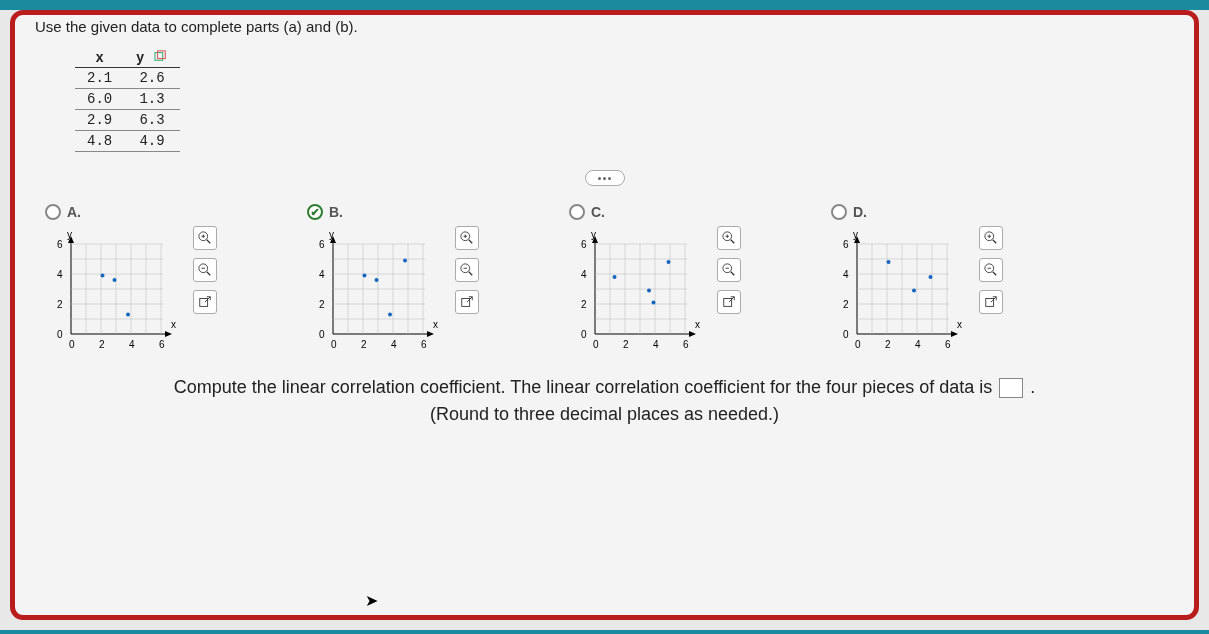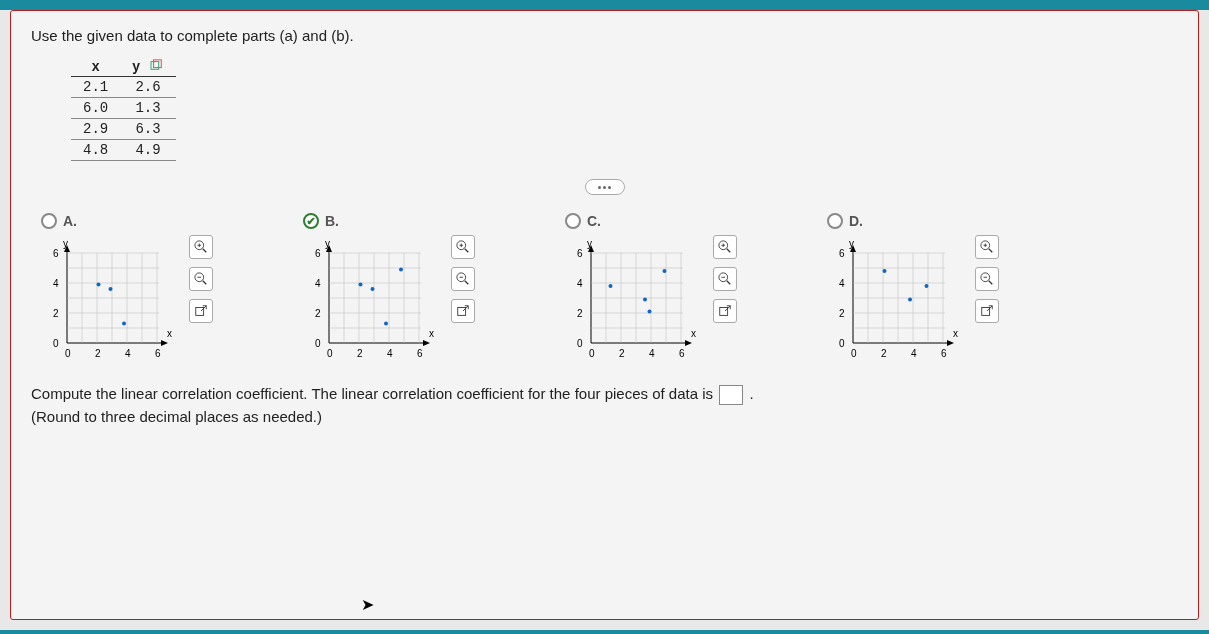--- a/index.html
+++ b/index.html
@@ -5,23 +5,23 @@
   * { box-sizing: border-box; margin: 0; padding: 0; }
   body {
     font-family: Arial, sans-serif;
     background: linear-gradient(to bottom, #1a8a9e 0%, #1a8a9e 10px, #e8e8e8 10px);
     padding: 10px;
     font-size: 14px;
     color: #222;
   }
   .panel {
     background: #f4f4f4;
-    border: 1px solid #b91c1c;
-    border-radius: 3px;
-    padding: 16px 20px;
+    border: 5px solid #b91c1c;
+    border-radius: 13px;
+    padding: 3px 20px;
     min-height: 610px;
     position: relative;
   }
   .question-text { margin-bottom: 12px; font-size: 15px; }
   .data-table { margin-left: 40px; border-collapse: collapse; font-size: 14px; }
   .data-table th, .data-table td { padding: 2px 12px; text-align: center; }
   .data-table thead th { border-bottom: 1px solid #333; font-weight: bold; }
   .data-table tbody td { border-bottom: 1px solid #888; font-family: Liberation Mono, monospace; }
   .copy-icon { display: inline-block; margin-left: 6px; cursor: pointer; }
   .copy-icon svg { width: 14px; height: 12px; }
@@ -46,21 +46,21 @@
   .graph-area { display: flex; align-items: flex-start; gap: 8px; }
   .graph-box { position: relative; width: 140px; height: 130px; }
   .graph-box svg { width: 100%; height: 100%; }
   .side-icons { display: flex; flex-direction: column; gap: 8px; }
   .icon-btn {
     width: 24px; height: 24px; border: 1px solid #aaa; border-radius: 3px;
     background: #fff; display: flex; align-items: center; justify-content: center;
     cursor: pointer;
   }
   .icon-btn svg { width: 14px; height: 14px; }
-  .compute-text { font-size: 15px; line-height: 1.5; }
+  .compute-text { font-size: 18px; line-height: 1.5; text-align: center; }
   .answer-box {
     display: inline-block; width: 24px; height: 20px; border: 1px solid #888;
     background: #fff; vertical-align: middle; margin: 0 2px;
   }
   .cursor-arrow {
     position: absolute; left: 350px; bottom: 5px; font-size: 16px; color: #000;
   }
 </style>
 </head>
 <body>

